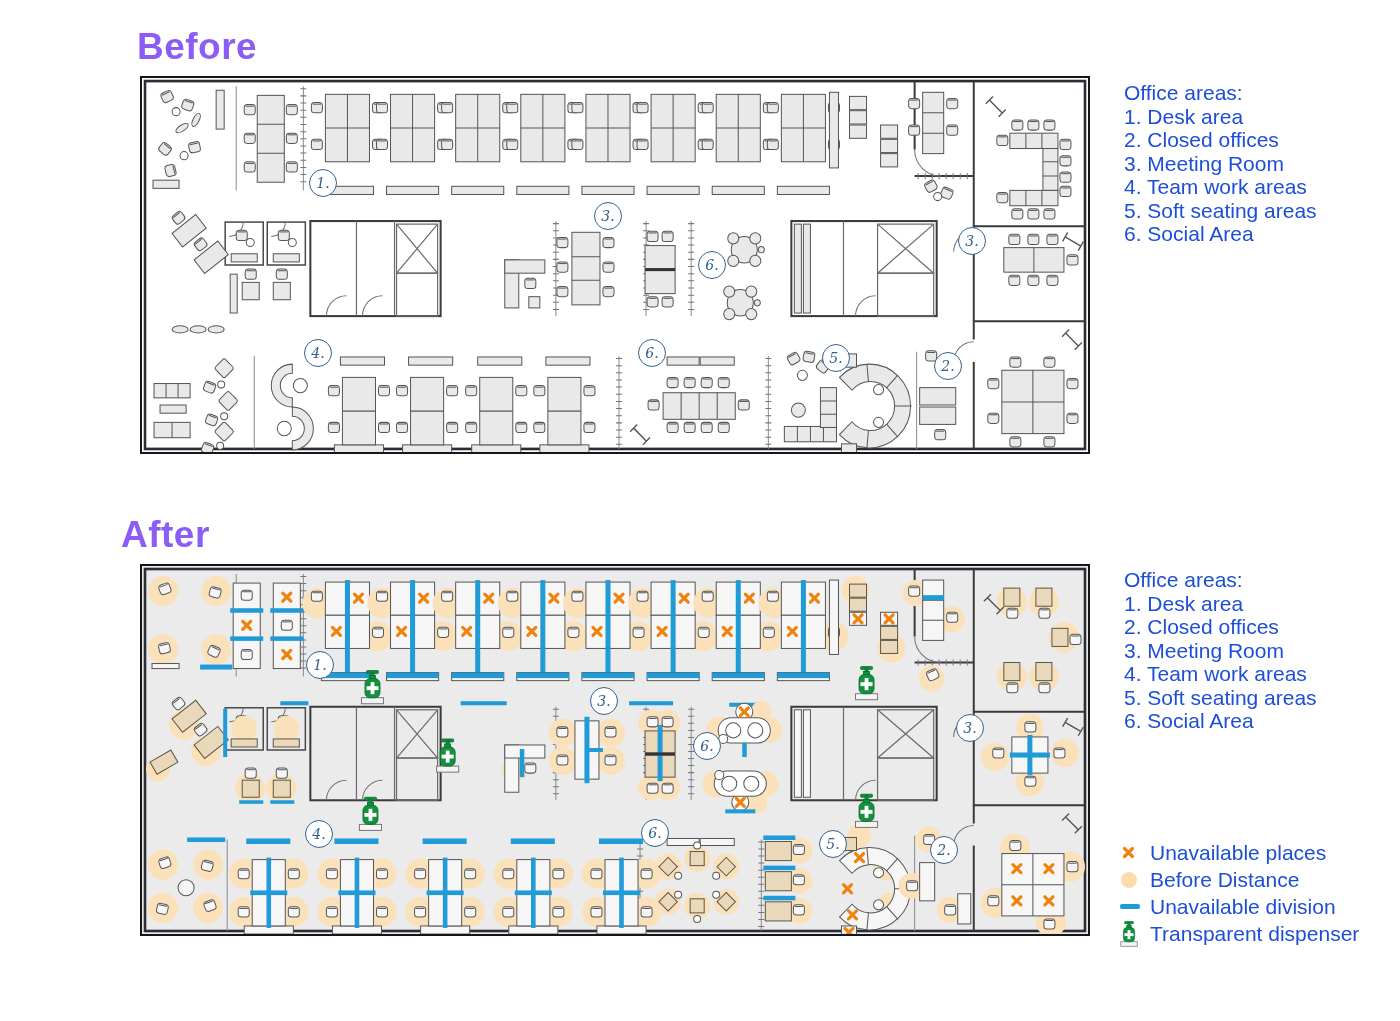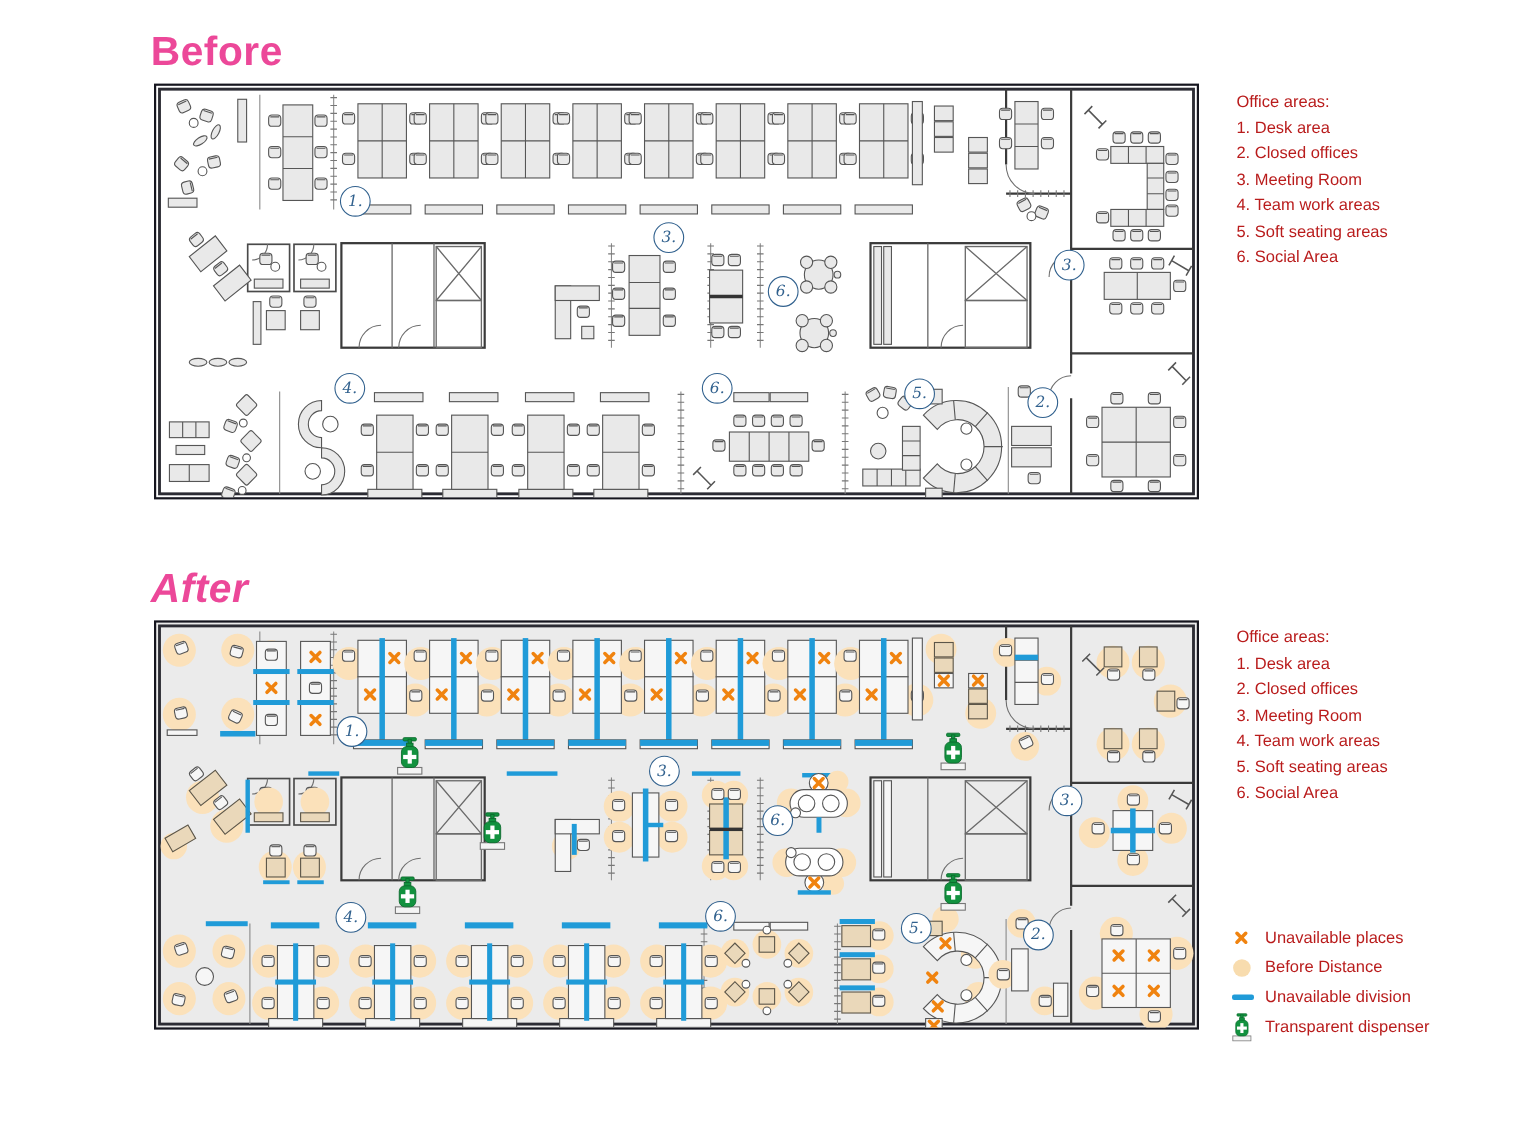--- a/index.html
+++ b/index.html
@@ -1,22 +1,22 @@
 <!DOCTYPE html>
 <html><head>
 <meta charset="utf-8">
 <style>
   html,body { margin:0; padding:0; background:#fff; }
   .canvas { position:relative; width:1400px; height:1021px; background:#fff;
             font-family:"Liberation Sans", sans-serif; overflow:hidden; }
 
-  .title { position:absolute; color:#ec4899; font-size:37px; font-weight:600;
+  .title { position:absolute; color:#8b5cf6; font-size:37px; font-weight:600;
            letter-spacing:.5px; }
   .title-before { left:137px; top:26px; }
-  .title-after  { left:137px; top:514px;font-style:italic; }
+  .title-after  { left:121px; top:514px; }
 
   .plan { position:absolute; border:2.6px solid #15151e; box-sizing:border-box; }
   .plan-before { left:140px; top:76px;  width:950px; height:378px; background:#ffffff; }
   .plan-after  { left:140px; top:564px; width:950px; height:372px; background:#ebebeb; }
   .plan svg { width:100%; height:100%; display:block; }
 
   
   .bw  { fill:none; stroke:#2c2c34; stroke-width:2.6; }
   .wl  { fill:none; stroke:#3a3a3a; stroke-width:2; }
   .w1  { fill:none; stroke:#6a6a6a; stroke-width:1.2; }
@@ -35,21 +35,21 @@
   .plan-before { --desk:#e9e9e9; --tan:#e9e9e9; }
   .plan-after  { --desk:#f6f6f6; --tan:#ead8ba; }
 
   
   .alabel { position:absolute; width:28px; height:28px; border:1.7px solid #31618e;
             border-radius:50%; background:#fff; color:#31618e; box-sizing:border-box;
             font-family:"DejaVu Serif", serif; font-style:italic; font-size:14px;
             display:flex; align-items:center; justify-content:center; z-index:3; }
 
   
-  .legend { position:absolute; color:#b91c1c; font-size:15px; }
+  .legend { position:absolute; color:#1d4ed8; font-size:21px; }
   .legend-areas div { height:23.5px; line-height:23.5px; white-space:nowrap; }
   .legend-areas-1 { left:1124px; top:81px; }
   .legend-areas-2 { left:1124px; top:568px; }
   .legend-symbols { left:1120px; top:839px; }
   .lrow { display:flex; align-items:center; height:27px; white-space:nowrap; }
   .symcell { width:30px; display:flex; align-items:center; justify-content:flex-start; }
   .sym-circle { width:16px; height:16px; border-radius:50%; background:#f8dcae; display:inline-block; margin-left:1px;}
   .sym-line { width:20px; height:5px; background:#209bd8; border-radius:2px; display:inline-block; }
   .defs-holder { position:absolute; width:0; height:0; overflow:hidden; }
 </style>

